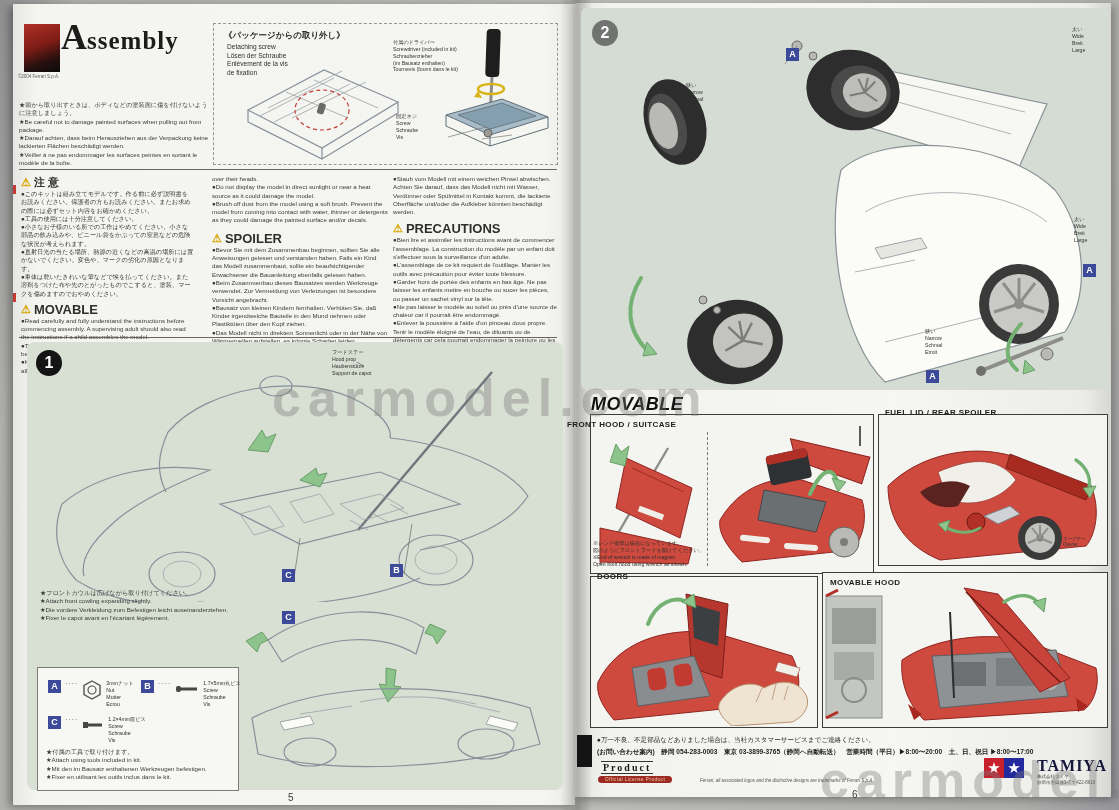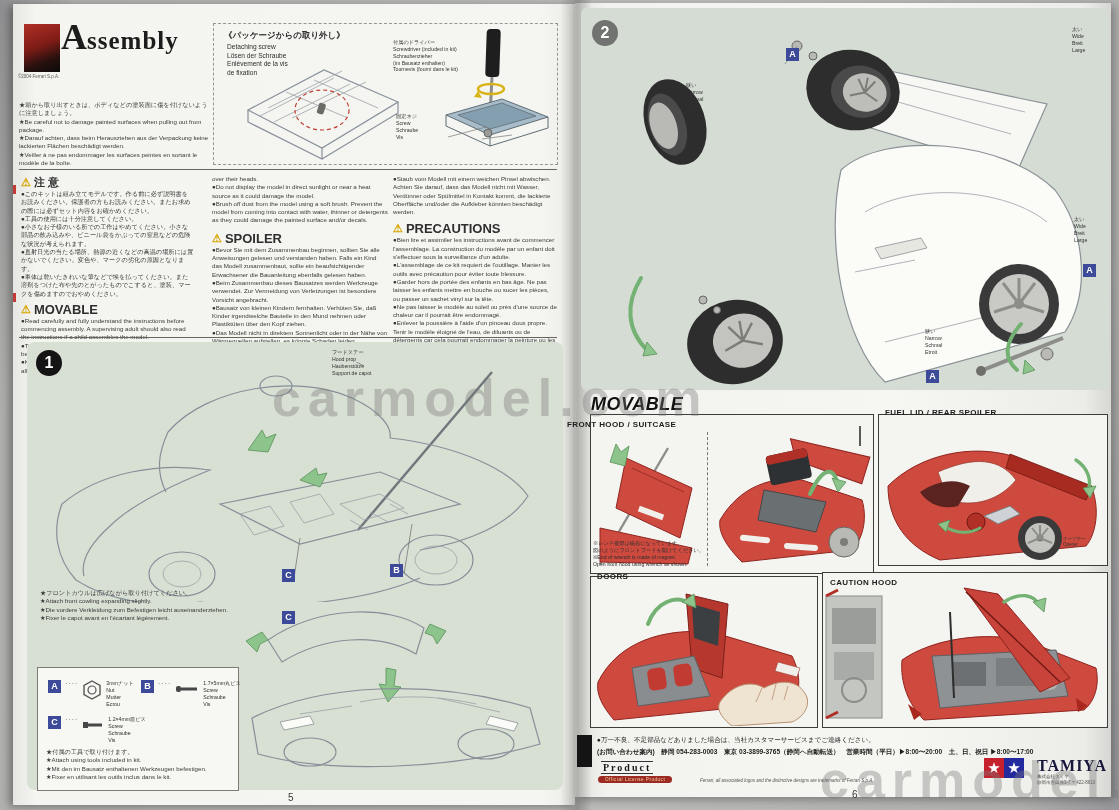--- a/index.html
+++ b/index.html
@@ -415,21 +415,21 @@
     <rect x="56" y="78" width="18" height="22" rx="5" transform="rotate(-8 65 89)" fill="#c23b33"></rect>
     <rect x="82" y="74" width="18" height="22" rx="5" transform="rotate(-8 91 85)" fill="#c23b33"></rect>
     <path class="gln" d="M56,34 C64,12 84,4 98,14"></path>
       <path class="grn" d="M104,18 l-2,-14 -12,8 Z"></path>
     <path d="M128,112 C140,94 160,90 172,98 C190,88 206,92 212,102 C220,112 214,126 200,132 L140,136 C130,128 124,120 128,112 Z" fill="#efe3d2" stroke="#b89070" stroke-width="1"></path>
     <path d="M170,98 l-6,14 M184,94 l-4,16 M196,96 l-4,14" stroke="#b89070" stroke-width=".8" fill="none"></path>
     <path d="M186,72 l22,6 -3,9 -22,-6 Z" fill="#f0efe9" stroke="#9a3c33" stroke-width=".6"></path>
   </svg>
 
   <div class="abs mpanel" style="left:822px;top:572px;width:286px;height:156px"></div>
-  <div class="abs mtitle" style="left:830px;top:578px">CAUTION HOOD</div>
+  <div class="abs mtitle" style="left:830px;top:578px">MOVABLE HOOD</div>
   <svg class="abs" style="left:824px;top:586px" width="282" height="138" viewBox="0 0 282 138">
     <rect x="2" y="10" width="56" height="122" fill="#c4c6c2" stroke="#8a8d89"></rect>
     <rect x="8" y="22" width="44" height="36" fill="#9a9d99"></rect>
       <rect x="10" y="66" width="40" height="28" fill="#a8aba7"></rect>
     <circle cx="30" cy="104" r="12" fill="none" stroke="#8a8d89" stroke-width="2"></circle>
     <path d="M2,10 L14,4 M2,132 L14,126" stroke="#b03028" stroke-width="3"></path>
     <path class="red" d="M78,74 C110,52 160,46 200,54 L272,82 C276,100 270,116 260,124 L100,134 C84,118 76,96 78,74 Z"></path>
     <path d="M108,70 L232,64 L244,110 L116,122 Z" fill="#8e9294" stroke="#5d6063"></path>
     <rect x="128" y="76" width="34" height="24" fill="#6c7073"></rect>
       <rect x="172" y="72" width="42" height="28" fill="#7a7e81"></rect>

